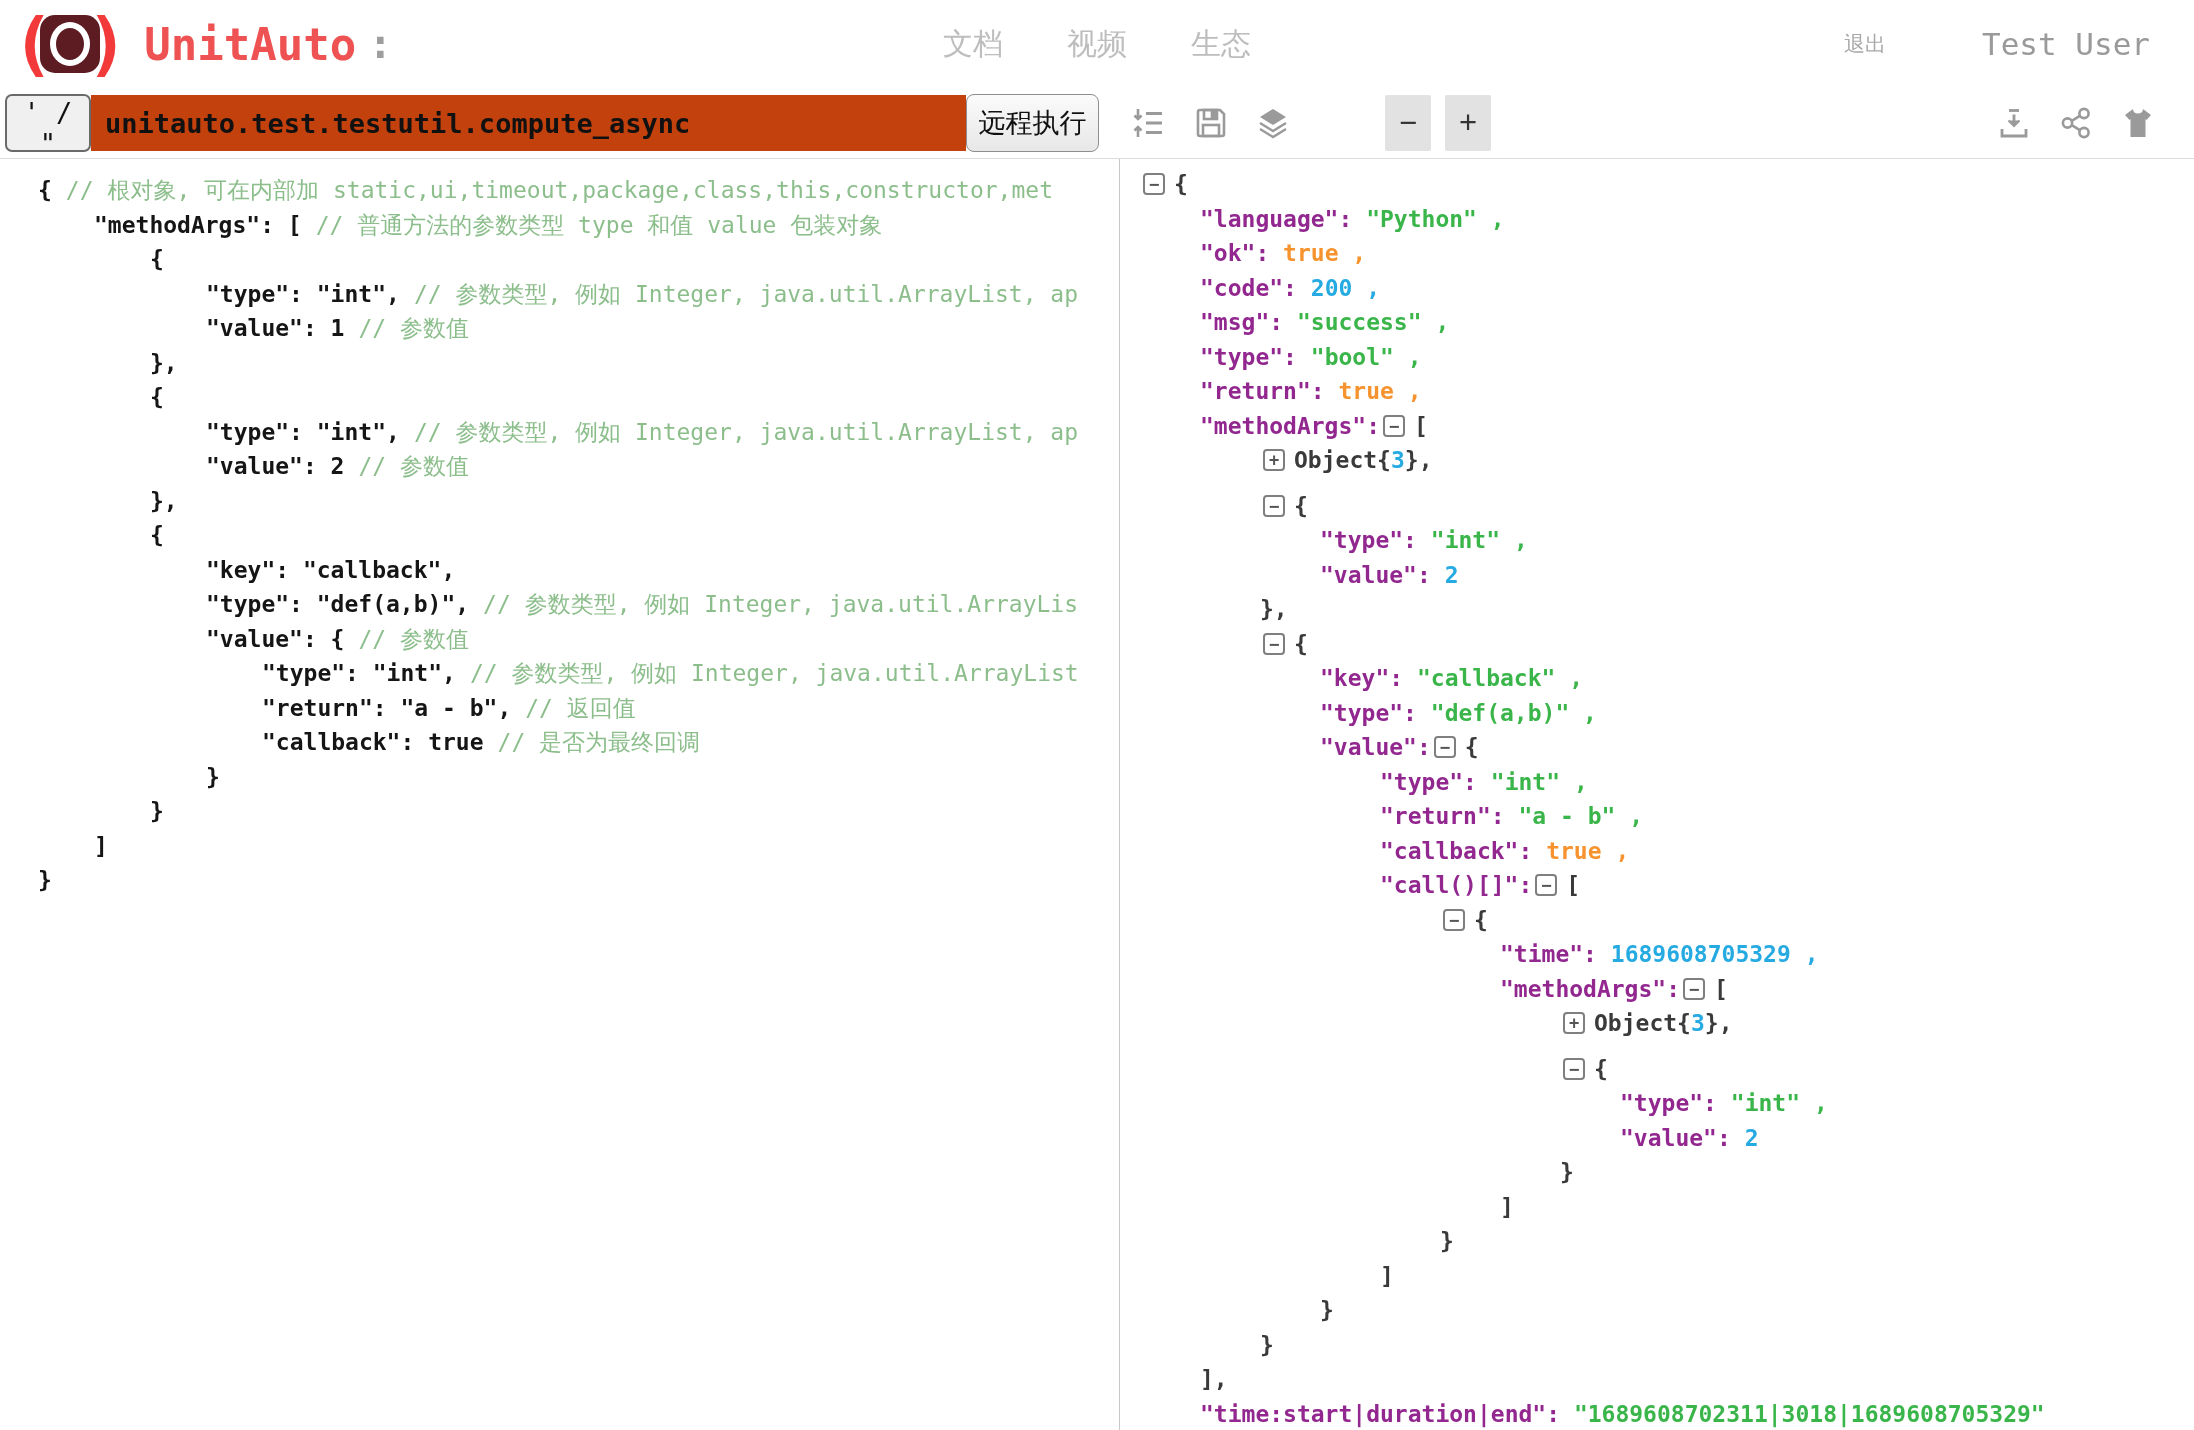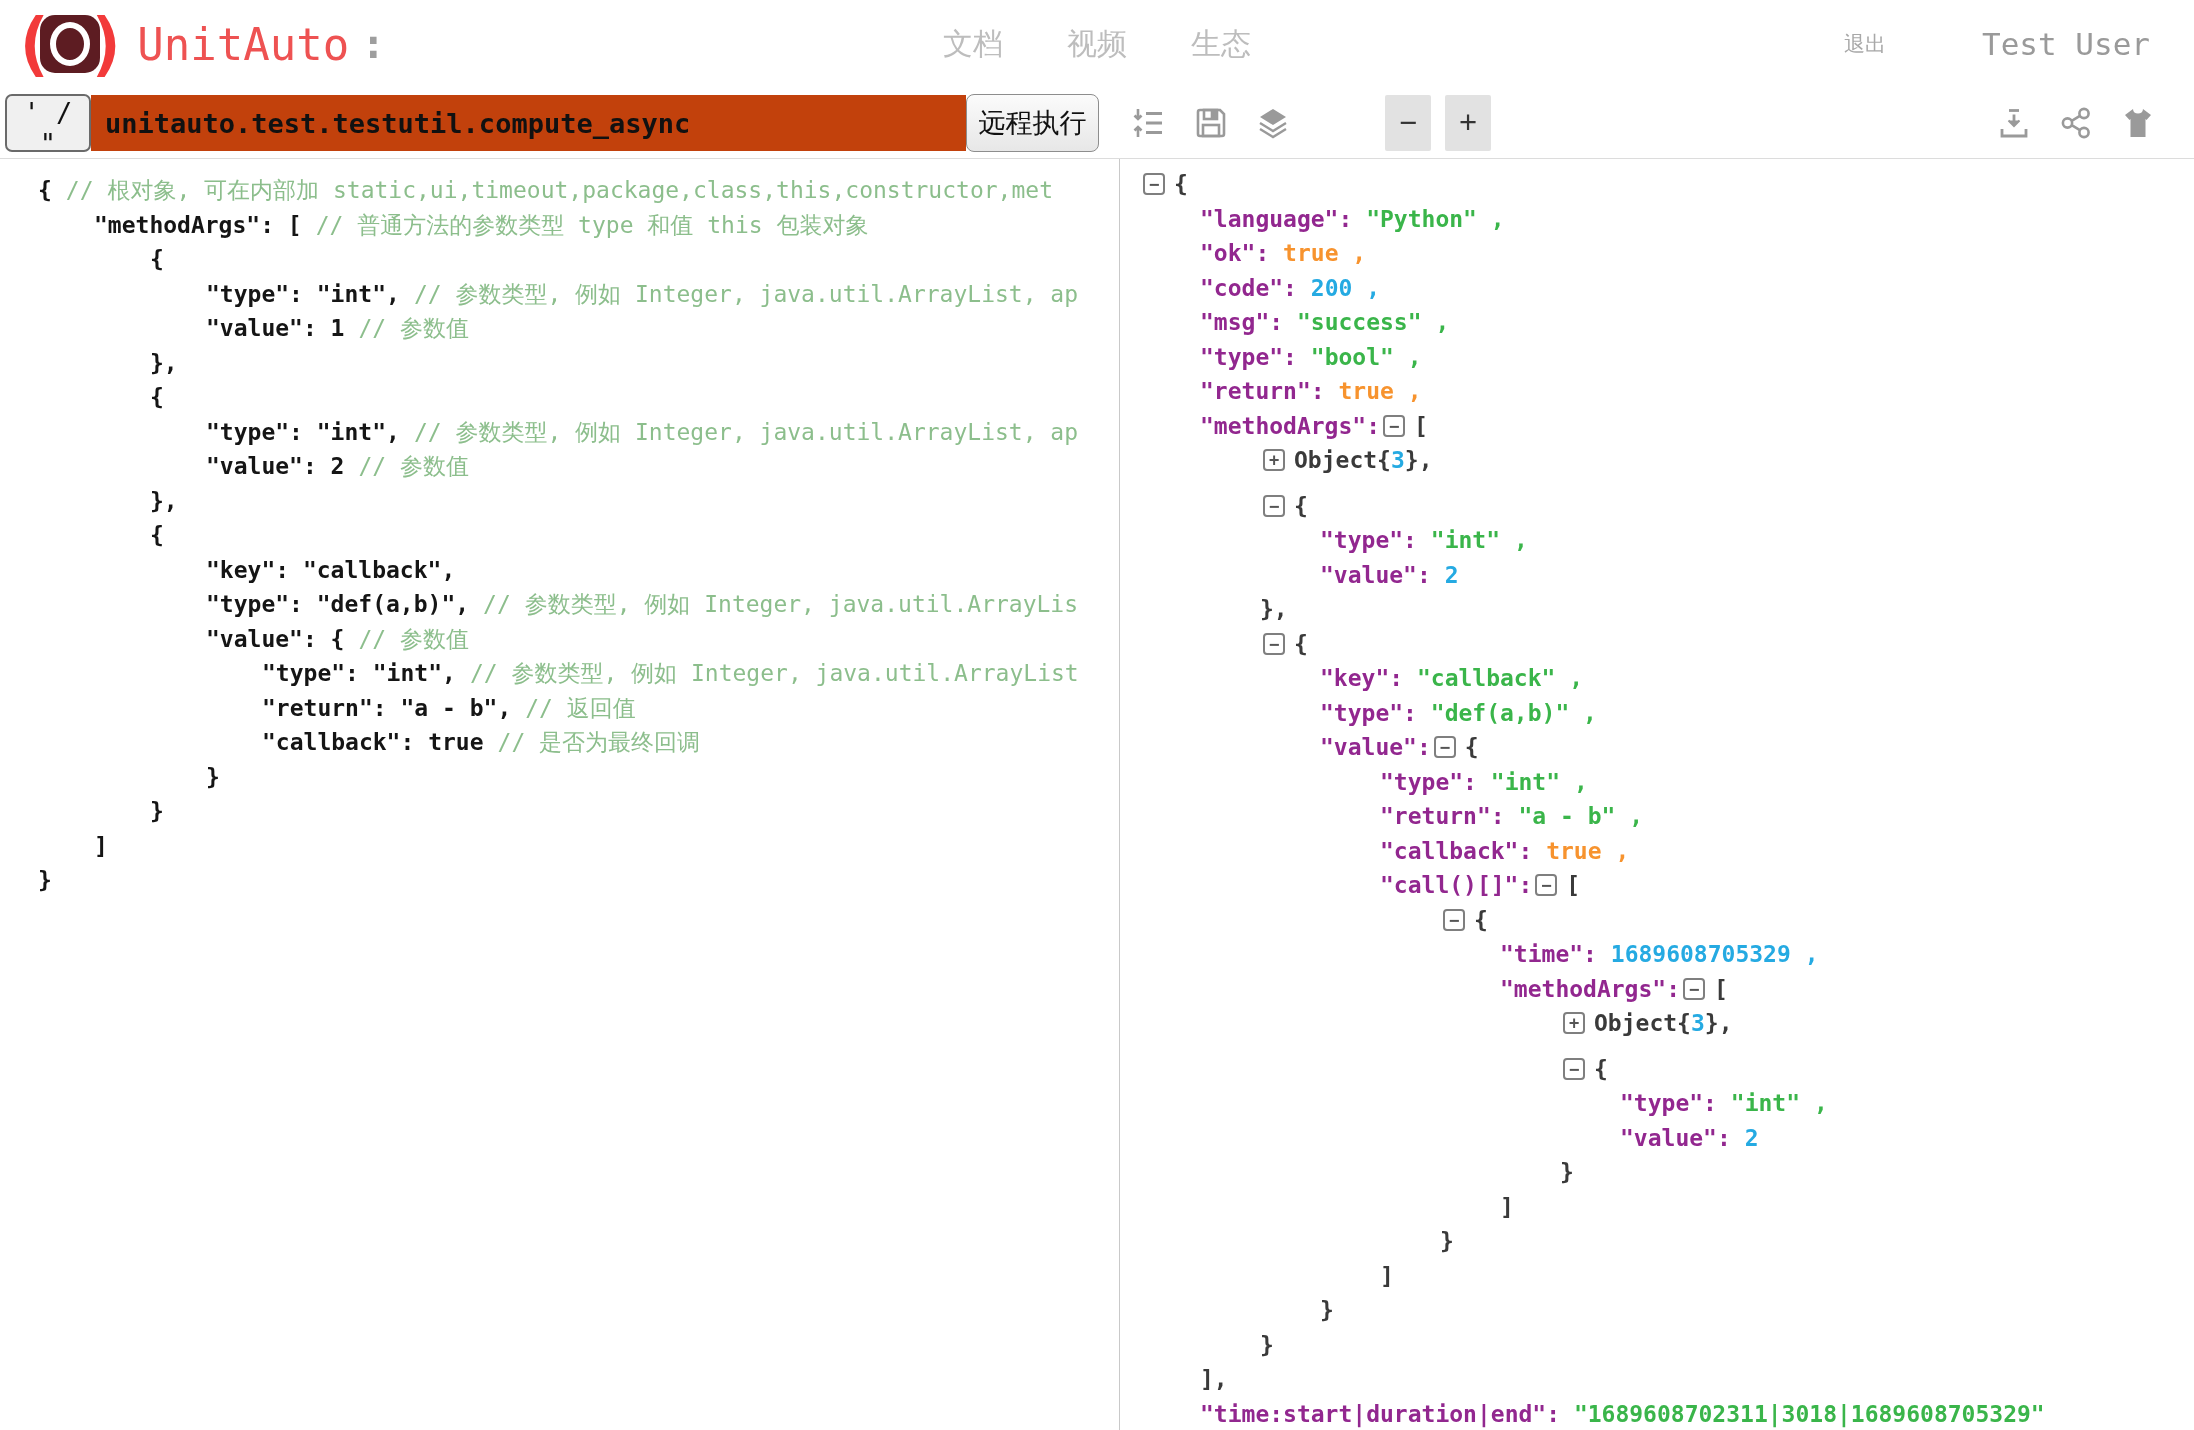--- a/index.html
+++ b/index.html
@@ -7,21 +7,21 @@
        font-family:"Liberation Sans",sans-serif;}
 
   
   .header{height:88px;display:flex;align-items:center;padding:0 44px 0 12px;position:relative;}
   .brand{display:flex;align-items:center;cursor:pointer;}
   .paren{font-family:"DejaVu Sans Mono",monospace;font-weight:bold;font-size:70px;color:#f23a3a;line-height:60px;}
   .paren.l{margin-right:-14px;}
   .paren.r{margin-left:-14px;}
   .badge{width:60px;height:58px;background:#5d1c22;border-radius:15px;display:flex;align-items:center;justify-content:center;z-index:1;}
   .ring{width:28px;height:32px;border:6px solid #fff;border-radius:50%;}
-  .brand-name{margin-left:9px;font-family:"DejaVu Sans Mono",monospace;font-weight:normal;font-size:44px;color:#ee5252;}
+  .brand-name{margin-left:16px;font-family:"DejaVu Sans Mono",monospace;font-weight:bold;font-size:44px;color:#ee5252;}
   .brand-sep{margin:0 12px;font-family:"DejaVu Sans Mono",monospace;font-weight:bold;font-size:40px;color:#9e9e9e;}
   .brand-suffix{font-family:"DejaVu Sans Mono",monospace;font-weight:bold;font-size:44px;color:#9e9e9e;}
   .nav{position:absolute;left:50%;transform:translateX(-50%);display:flex;gap:64px;font-size:30px;color:#bdbdbd;}
   .nav span{cursor:pointer;}
   .hright{margin-left:auto;display:flex;align-items:center;gap:96px;}
   .logout{font-size:21px;color:#a8a8a8;cursor:pointer;}
   .username{font-family:"DejaVu Sans Mono",monospace;font-size:31px;color:#9a9a9a;}
 
   
   .toolbar{height:70px;display:flex;align-items:center;border-bottom:1px solid #dcdcdc;}
@@ -126,21 +126,21 @@
         <svg class="tico" viewBox="0 0 36 36" fill="#9a9a9a" stroke="none">
           <path d="M13 4L5 10l4.5 5 1-1v18h15V14l1 1L31 10l-8-6c0 3-2.2 4.5-5 4.5S13 7 13 4z"></path>
         </svg>
       </div>
     </div>
   </div>
 
   <div class="main">
     <div class="editor" id="editor">
         <div class="eline" style="padding-left: 22px;"><span class="code">{</span><span class="cmt">// 根对象, 可在内部加 static,ui,timeout,package,class,this,constructor,met</span></div>
-        <div class="eline" style="padding-left: 78px;"><span class="code">"methodArgs": [</span><span class="cmt">// 普通方法的参数类型 type 和值 this 包装对象</span></div>
+        <div class="eline" style="padding-left: 78px;"><span class="code">"methodArgs": [</span><span class="cmt">// 普通方法的参数类型 type 和值 value 包装对象</span></div>
         <div class="eline" style="padding-left: 134px;"><span class="code">{</span></div>
         <div class="eline" style="padding-left: 190px;"><span class="code">"type": "int",</span><span class="cmt">// 参数类型, 例如 Integer, java.util.ArrayList, ap</span></div>
         <div class="eline" style="padding-left: 190px;"><span class="code">"value": 1</span><span class="cmt">// 参数值</span></div>
         <div class="eline" style="padding-left: 134px;"><span class="code">},</span></div>
         <div class="eline" style="padding-left: 134px;"><span class="code">{</span></div>
         <div class="eline" style="padding-left: 190px;"><span class="code">"type": "int",</span><span class="cmt">// 参数类型, 例如 Integer, java.util.ArrayList, ap</span></div>
         <div class="eline" style="padding-left: 190px;"><span class="code">"value": 2</span><span class="cmt">// 参数值</span></div>
         <div class="eline" style="padding-left: 134px;"><span class="code">},</span></div>
         <div class="eline" style="padding-left: 134px;"><span class="code">{</span></div>
         <div class="eline" style="padding-left: 190px;"><span class="code">"key": "callback",</span></div>

